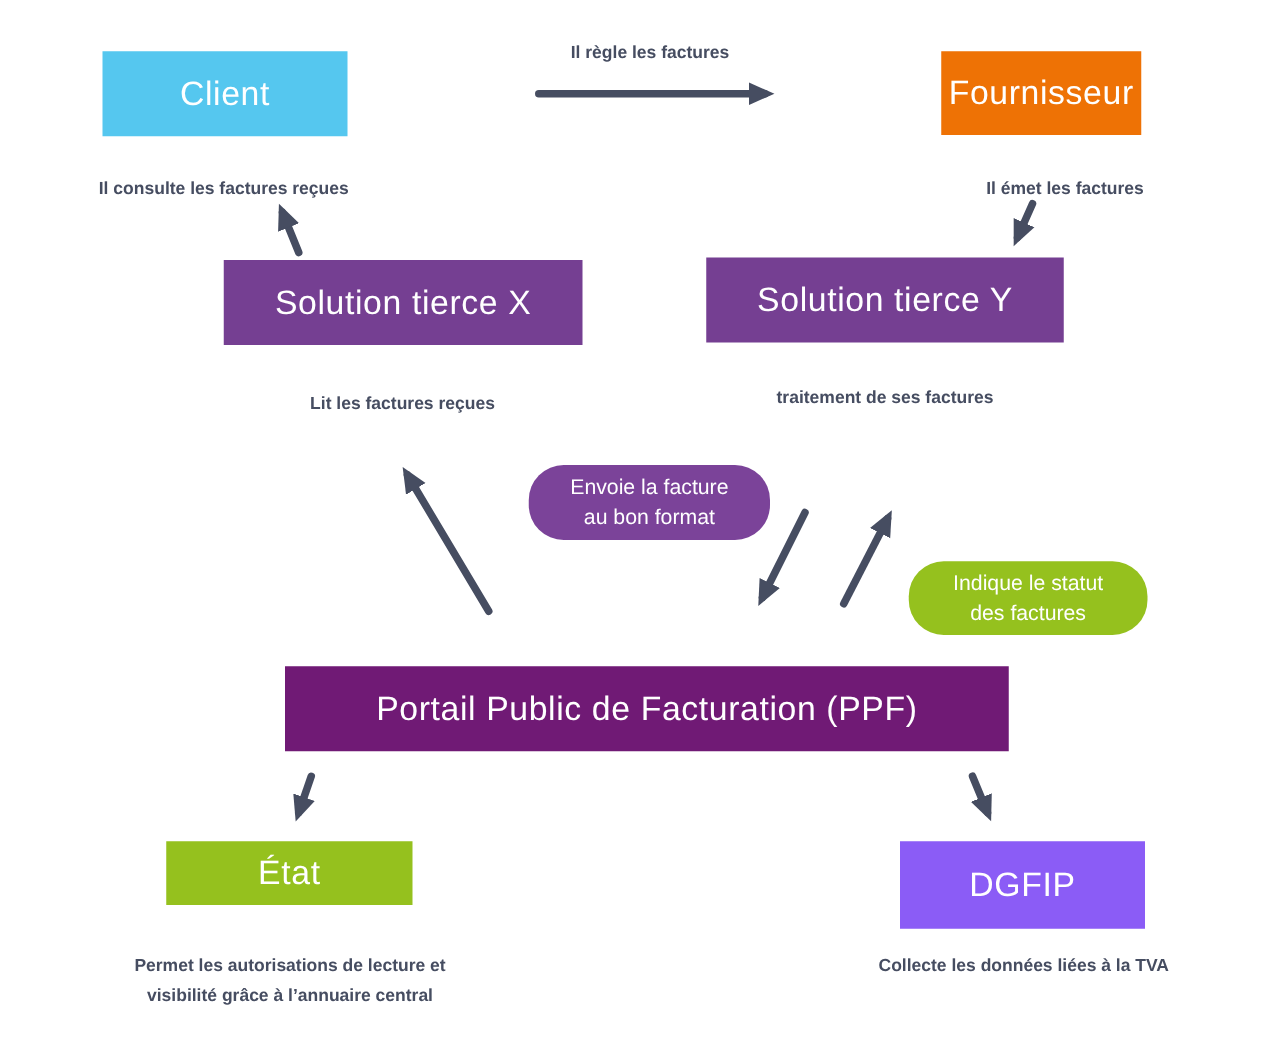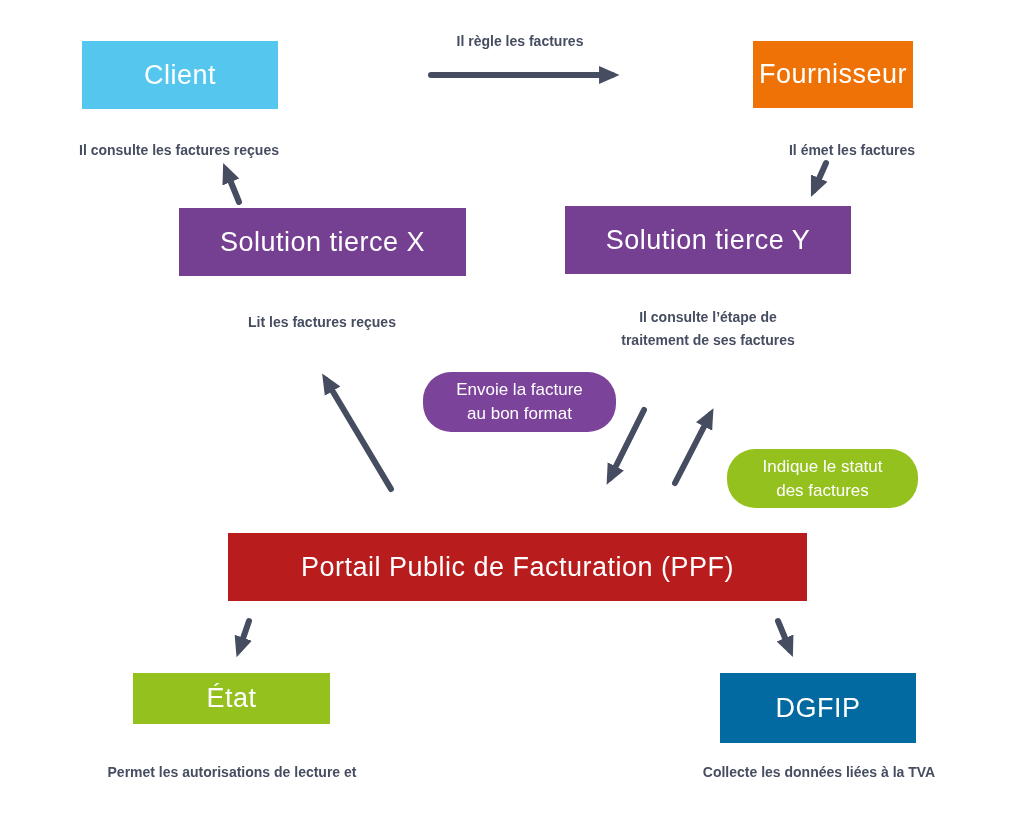--- a/index.html
+++ b/index.html
@@ -10,23 +10,23 @@
   .arrows { position:absolute; left:0; top:0; width:1024px; height:832px; pointer-events:none; }
 
   .node {
     position:absolute; display:flex; align-items:center; justify-content:center;
     color:#ffffff; font-weight:normal; font-size:27px; letter-spacing:0.5px;
   }
   .node-client      { left:82px;  top:41px;  width:196px; height:68px; background:#55C7EF; }
   .node-fournisseur { left:753px; top:41px;  width:160px; height:67px; background:#EE7205; }
   .node-x           { left:179px; top:208px; width:287px; height:68px; background:#753F92; }
   .node-y           { left:565px; top:206px; width:286px; height:68px; background:#753F92; }
-  .node-ppf         { left:228px; top:533px; width:579px; height:68px; background:#b91c1c;justify-content:center; }
+  .node-ppf         { left:228px; top:533px; width:579px; height:68px; background:#701a75;justify-content:center; }
   .node-etat        { left:133px; top:673px; width:197px; height:51px; background:#95C11E; }
-  .node-dgfip       { left:720px; top:673px; width:196px; height:70px; background:#0369a1; }
+  .node-dgfip       { left:720px; top:673px; width:196px; height:70px; background:#8b5cf6; }
 
   .caption {
     position:absolute; transform:translateX(-50%);
     color:#464D61; font-weight:bold; font-size:14px;
     text-align:center; white-space:nowrap; line-height:23px;
   }
   .cap-regle    { left:520px; top:30px;  }
   .cap-consulte { left:179px; top:139px; }
   .cap-emet     { left:852px; top:139px; }
   .cap-lit      { left:322px; top:311px; }
@@ -87,25 +87,25 @@
   </div>
   <div class="node node-dgfip">
     <span>DGFIP</span>
   </div>
 
   <div class="caption cap-regle">Il règle les factures</div>
   <div class="caption cap-consulte">Il consulte les factures reçues</div>
   <div class="caption cap-emet">Il émet les factures</div>
   <div class="caption cap-lit">Lit les factures reçues</div>
   <div class="caption cap-etape">
-    <span>Il consulte l’étape de</span>
     <span>traitement de ses factures</span>
   </div>
   <div class="caption cap-permet">
     <span>Permet les autorisations de lecture et</span>
+    <span>visibilité grâce à l’annuaire central</span>
   </div>
   <div class="caption cap-collecte">Collecte les données liées à la TVA</div>
 
   <div class="pill pill-envoie">
     <span>Envoie la facture</span>
     <span>au bon format</span>
   </div>
   <div class="pill pill-indique">
     <span>Indique le statut</span>
     <span>des factures</span>

